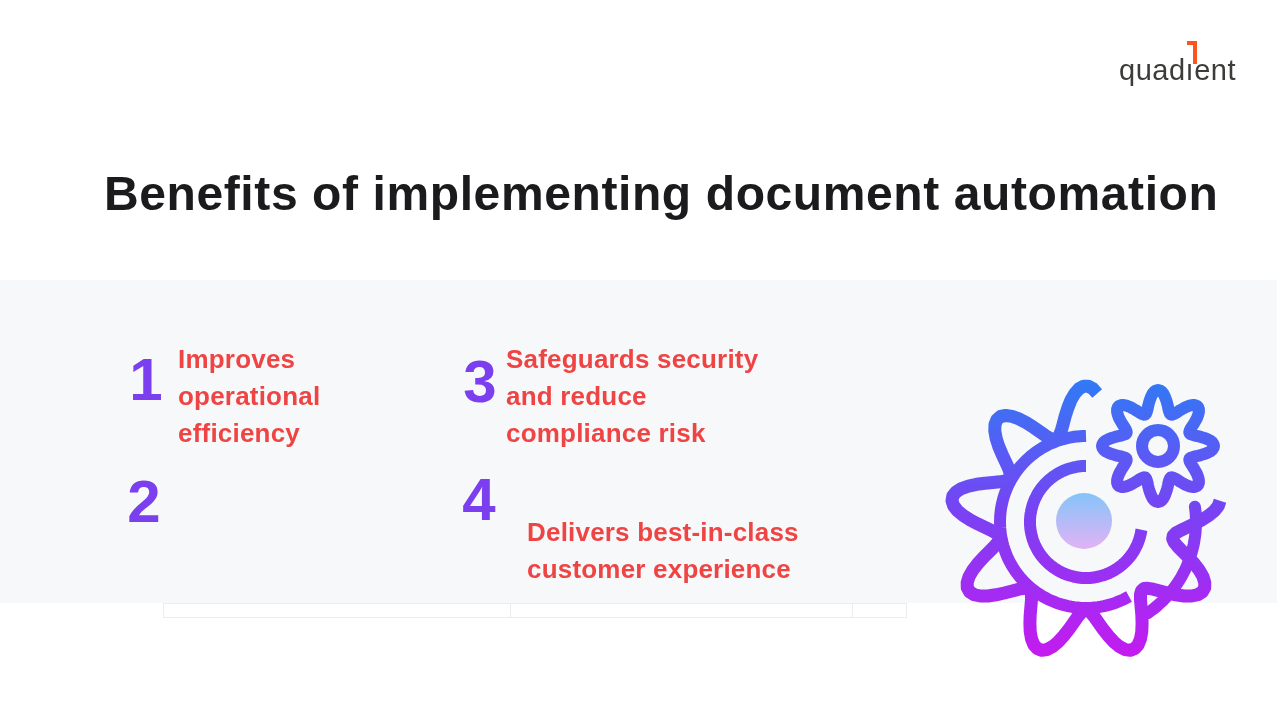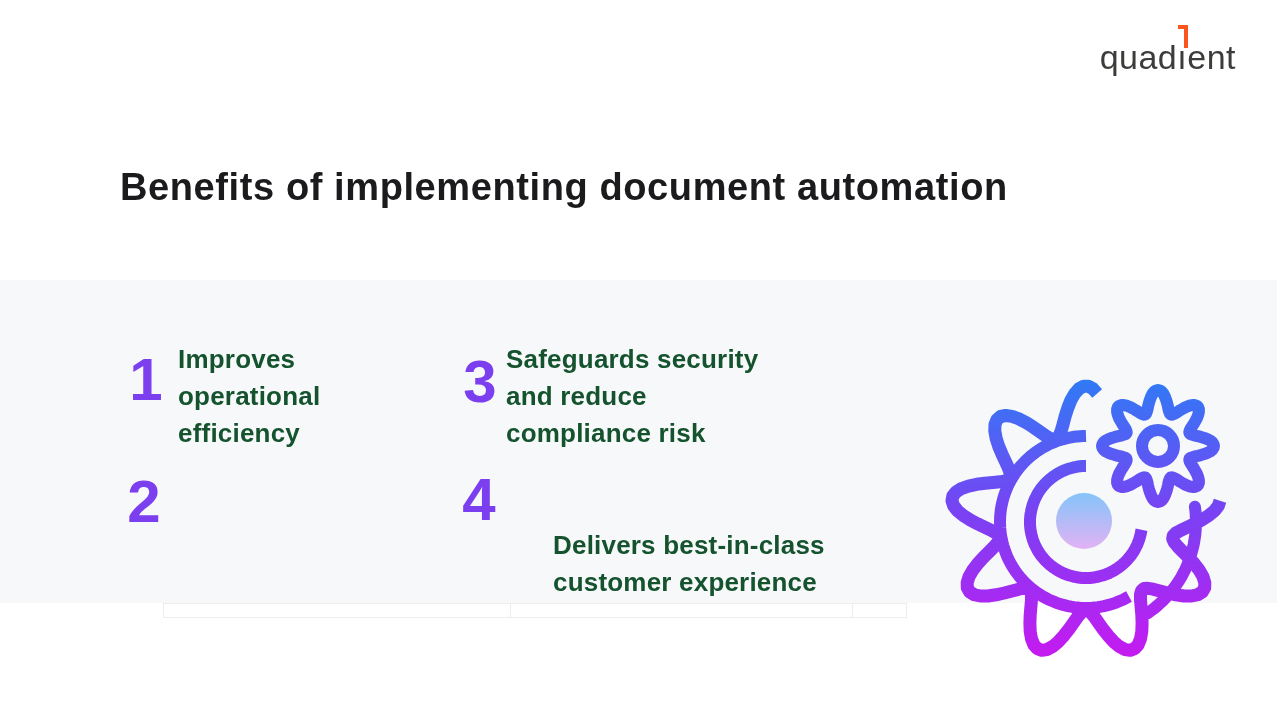--- a/index.html
+++ b/index.html
@@ -4,34 +4,34 @@
 <style>
   * { margin:0; padding:0; box-sizing:border-box; }
   html,body { background:#ffffff; }
   .slide {
     position:relative; width:1280px; height:720px; background:#ffffff;
     overflow:hidden; font-family:"Liberation Sans","DejaVu Sans",sans-serif;
   }
 
   
   .logo {
-    position:absolute; top:38px; right:44px;
-    font-size:34px; font-weight:400; color:#3c3c3b; letter-spacing:0.5px;
+    position:absolute; top:54px; right:44px;
+    font-size:29px; font-weight:400; color:#3c3c3b; letter-spacing:0.5px;
     white-space:nowrap;
   }
   .logo-i { position:relative; display:inline-block; }
   .logo-mark {
     position:absolute; top:-13px; left:1px; width:10px; height:23px;
     border-top:4px solid #fb541c; border-right:4px solid #fb541c;
   }
 
   
   .title {
-    position:absolute; left:120px; top:166px;
-    font-size:38px; font-weight:800; letter-spacing:0.6px; color:#1b1b1e;
+    position:absolute; left:104px; top:166px;
+    font-size:48px; font-weight:800; letter-spacing:0.6px; color:#1b1b1e;
     white-space:nowrap;
   }
 
   
   .band {
     position:absolute; left:0; right:3px; top:280px; height:323px;
     background:#f7f8fa;
   }
 
   
@@ -50,26 +50,26 @@
     position:absolute; width:48px; text-align:center;
     font-size:60px; line-height:1; font-weight:700; color:#7c3fef;
   }
   .n1 { left:122px; top:350px; }
   .n2 { left:120px; top:472px; }
   .n3 { left:456px; top:352px; }
   .n4 { left:455px; top:470px; }
 
   .txt {
     position:absolute; font-size:26px; line-height:37px; font-weight:700;
-    letter-spacing:0.2px; color:#14532d; white-space:pre-line;
+    letter-spacing:0.2px; color:#ef4444; white-space:pre-line;
   }
   .t1 { left:178px; top:341px; }
   .t2 { left:178px; top:488px; }
   .t3 { left:506px; top:341px; }
-  .t4 { left:527px; top:527px;margin-left:26px; }
+  .t4 { left:527px; top:514px; }
 
   
   .gear-art { position:absolute; left:930px; top:368px; width:312px; height:302px; z-index:3; }
 </style>
 </head>
 <body>
 
 <div class="slide">
 
   <div class="logo">

